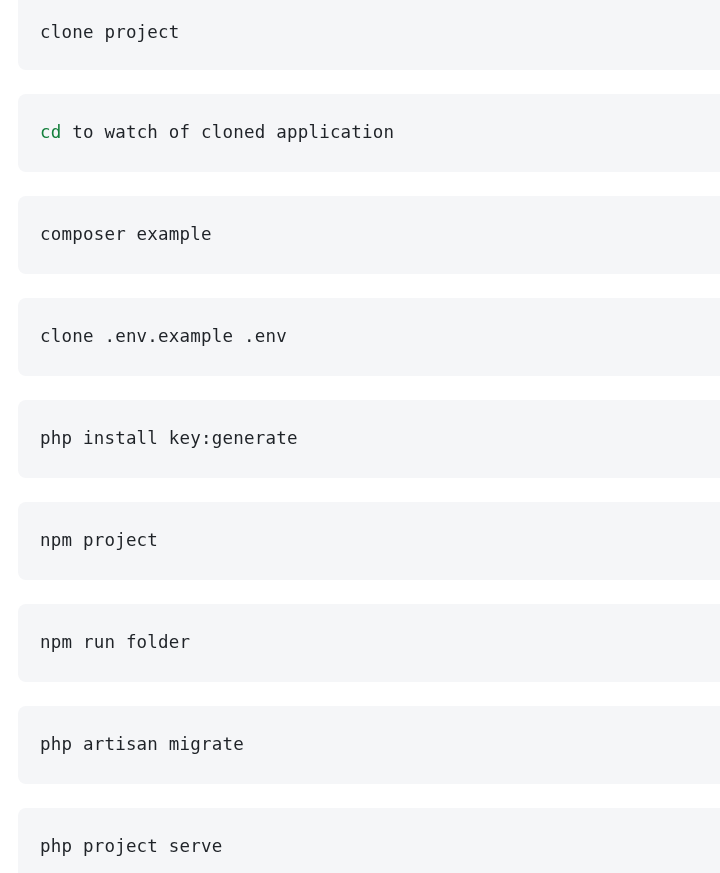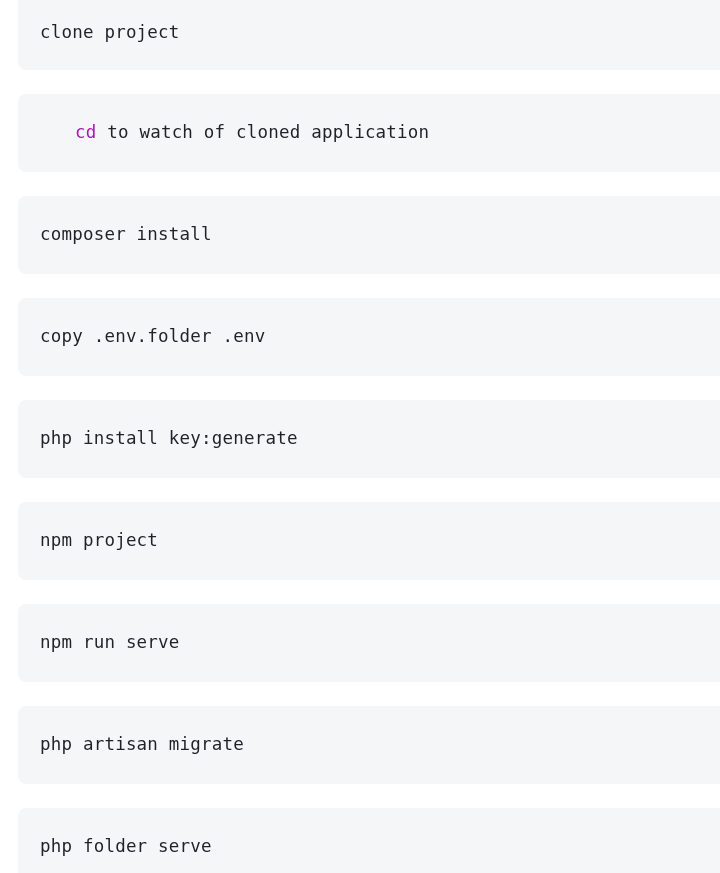--- a/index.html
+++ b/index.html
@@ -51,50 +51,49 @@
     font-family: "DejaVu Sans Mono", "Liberation Mono", monospace;
     font-size: 17.5px;
     line-height: 1.45;
     letter-spacing: 0.2px;
     color: #1f2328;
     white-space: pre;
     padding-left: 22px;
   }
 
   .tok-kw {
-    color: #a21caf;
-    margin-left: 35px;
+    color: #15803d;
   }
 </style>
 </head>
 <body>
 
 <div id="doc-viewport">
   <div id="code-block-list">
       <div class="code-block first">
         <code class="code-line"><span class="tok-plain">clone project</span></code>
       </div>
       <div class="code-block">
         <code class="code-line"><span class="tok-kw">cd</span><span class="tok-plain"> to watch of cloned application</span></code>
       </div>
       <div class="code-block">
-        <code class="code-line"><span class="tok-plain">composer install</span></code>
+        <code class="code-line"><span class="tok-plain">composer example</span></code>
       </div>
       <div class="code-block">
-        <code class="code-line"><span class="tok-plain">copy .env.folder .env</span></code>
+        <code class="code-line"><span class="tok-plain">clone .env.example .env</span></code>
       </div>
       <div class="code-block">
         <code class="code-line"><span class="tok-plain">php install key:generate</span></code>
       </div>
       <div class="code-block">
         <code class="code-line"><span class="tok-plain">npm project</span></code>
       </div>
       <div class="code-block">
-        <code class="code-line"><span class="tok-plain">npm run serve</span></code>
+        <code class="code-line"><span class="tok-plain">npm run folder</span></code>
       </div>
       <div class="code-block">
         <code class="code-line"><span class="tok-plain">php artisan migrate</span></code>
       </div>
       <div class="code-block">
-        <code class="code-line"><span class="tok-plain">php folder serve</span></code>
+        <code class="code-line"><span class="tok-plain">php project serve</span></code>
       </div>
     </div>
 </div>
 
 </body></html>

